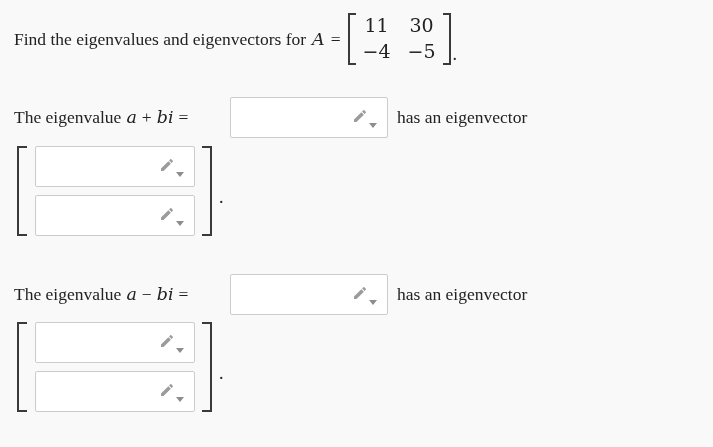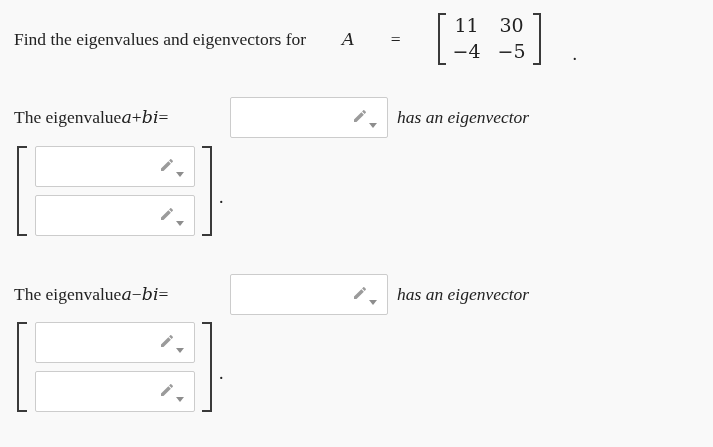--- a/index.html
+++ b/index.html
@@ -15,21 +15,20 @@
     font-family: "Liberation Serif", "DejaVu Serif", serif;
     overflow: hidden;
   }
   .abs { position: absolute; }
 
   
   #statement {
     left: 14px; top: 8px; height: 62px;
     display: flex; align-items: center;
     font-size: 17.5px;
-    gap: 30px;
   }
   #statement .gap { margin-left: 6px; }
   .mi {
     font-style: italic;
     font-family: "DejaVu Serif", serif;
   }
   .matrix { display: inline-flex; margin-left: 7px; }
   .mbr {
     width: 8px; height: 52px;
     box-sizing: border-box;
@@ -52,23 +51,24 @@
   
   .eigen-row {
     left: 14px; height: 41px;
     display: flex; align-items: center;
     font-size: 17.5px;
   }
   .row-label {
     width: 216px;
     display: inline-flex;
     align-items: baseline;
+    gap: 5px;
     white-space: nowrap;
   }
-  .suffix { margin-left: 9px; white-space: nowrap; font-style: italic; }
+  .suffix { margin-left: 9px; white-space: nowrap; }
 
   
   .ans-box {
     position: relative;
     width: 158px; height: 41px;
     box-sizing: border-box;
     background: #ffffff;
     border: 1px solid #cccccc;
     border-radius: 2px;
   }

